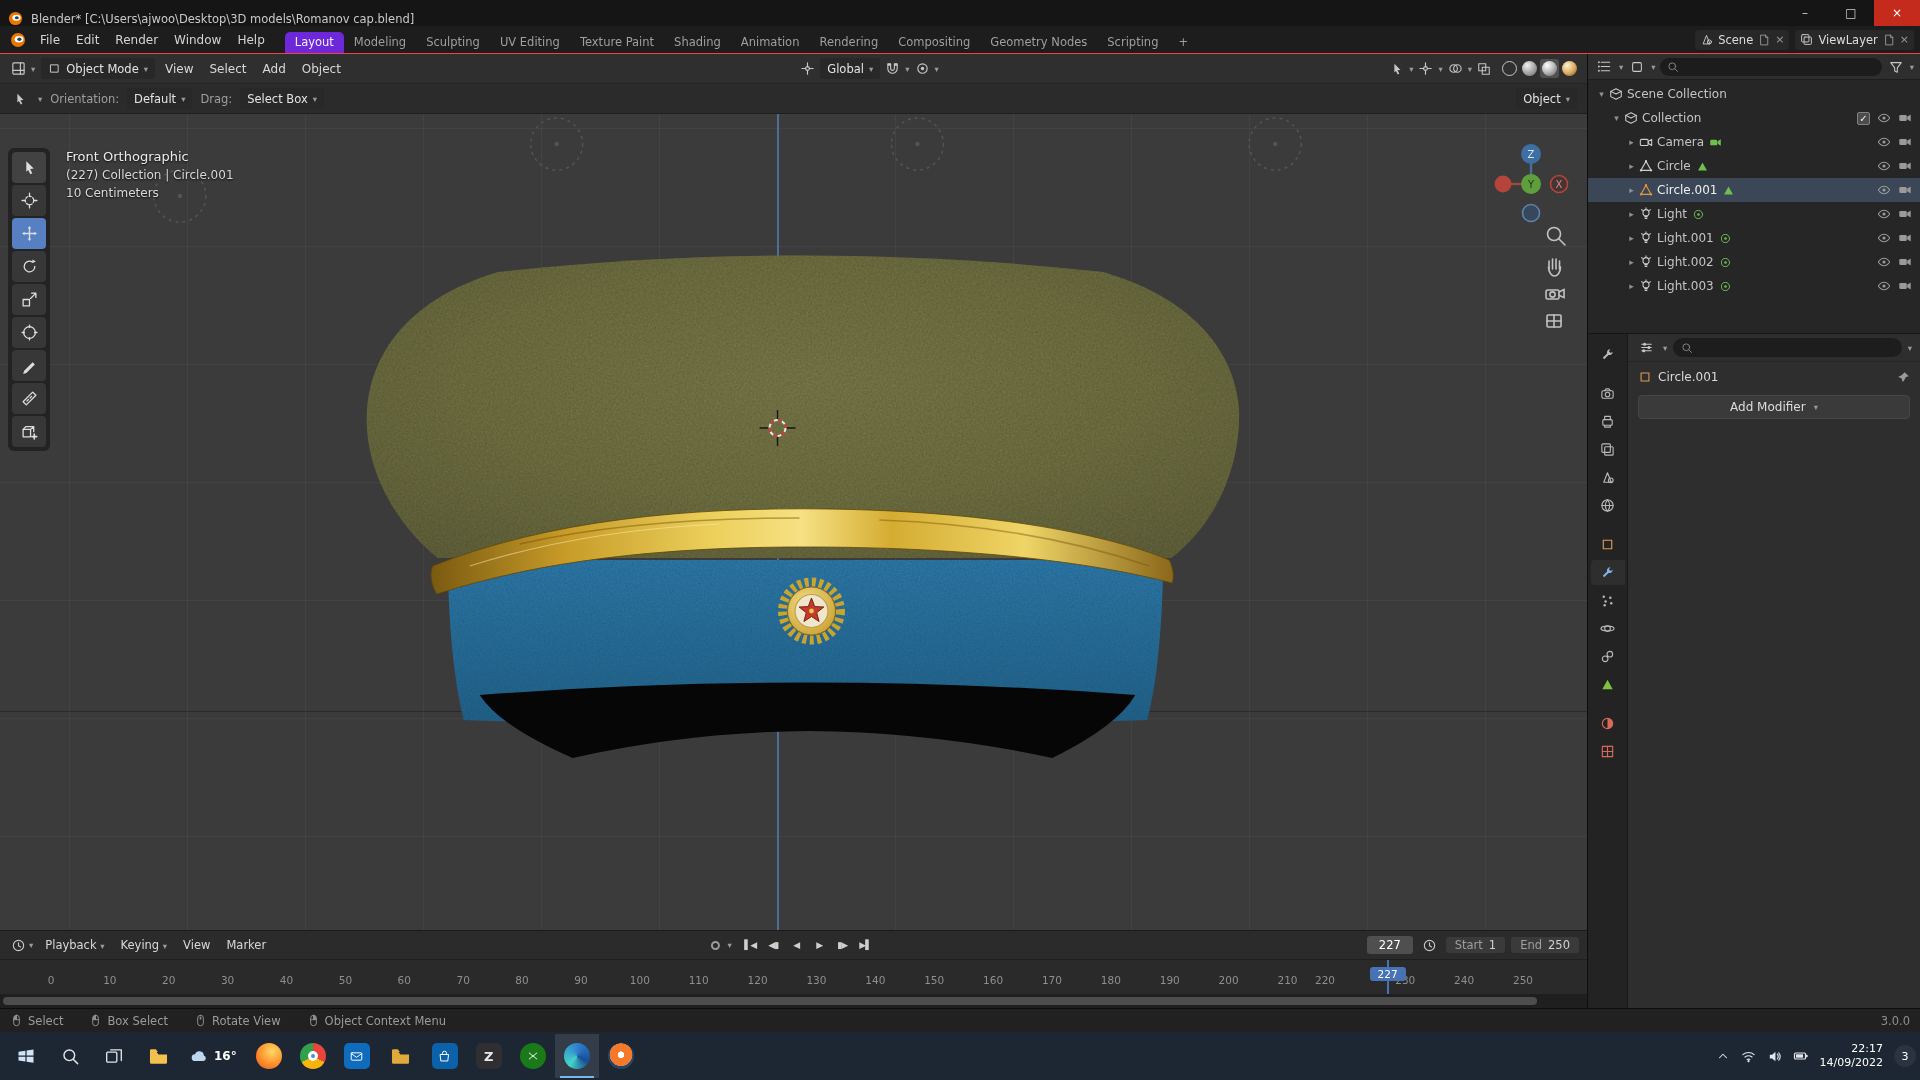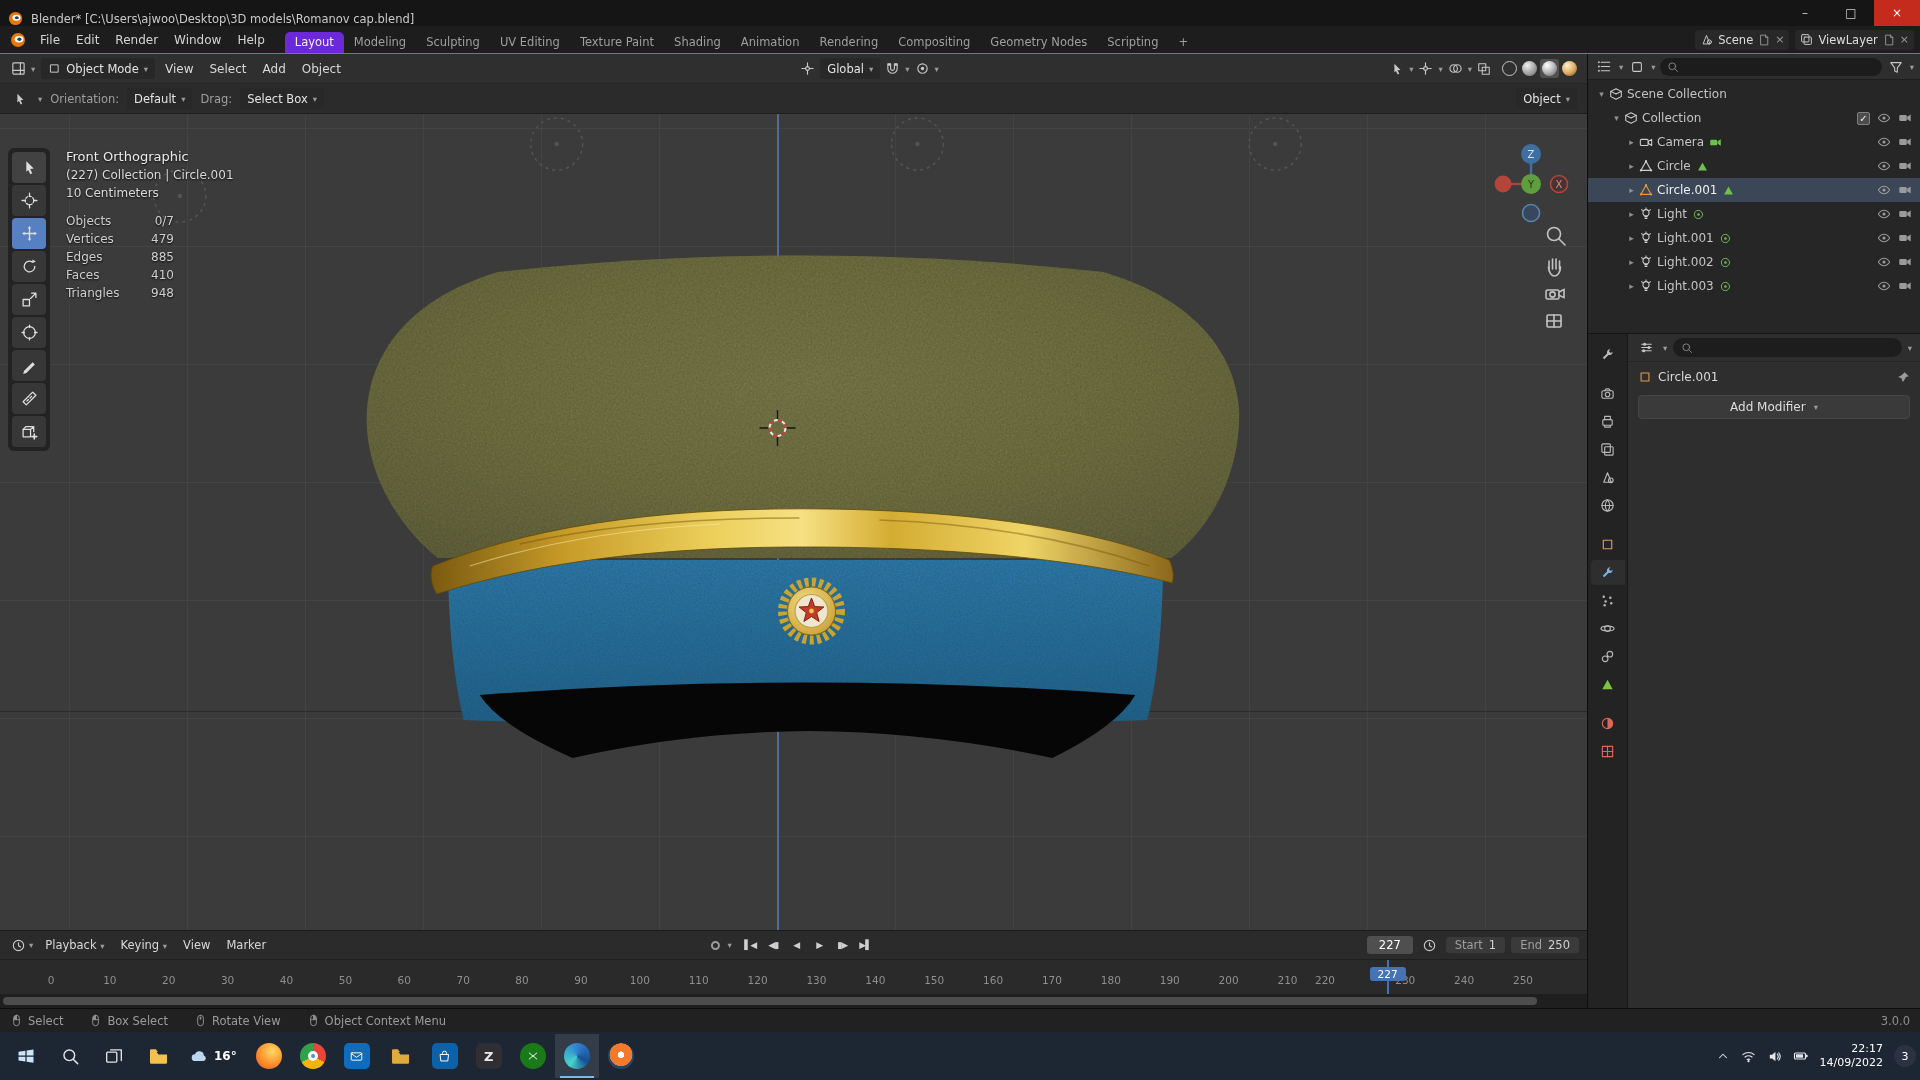--- a/index.html
+++ b/index.html
@@ -512,32 +512,20 @@
                 <path d="M2 6l2.5-2.5H12L9 6M12 3.5V8"></path>
                 <path d="M12.5 10.5v4.5M10.2 12.8h4.6" stroke-width="1.5"></path>
               </svg>
             </div>
           </div>
 
         <div class="vp-overlay">
           <div class="t1">Front Orthographic</div>
           <div>(227) Collection | Circle.001</div>
           <div>10 Centimeters</div>
-          <div class="stats" id="statGrid">
-              <span>Objects</span>
-              <span class="v">0/7</span>
-              <span>Vertices</span>
-              <span class="v">479</span>
-              <span>Edges</span>
-              <span class="v">885</span>
-              <span>Faces</span>
-              <span class="v">410</span>
-              <span>Triangles</span>
-              <span class="v">948</span>
-            </div>
         </div>
       </div>
 
       <div class="timeline">
         <div class="tl-h">
           <span class="iconbtn" id="tlIco">
               <svg viewBox="0 0 16 16" width="15" height="15" style="color:#c8c8c8" fill="none" stroke="currentColor" stroke-width="1.2" stroke-linecap="round" stroke-linejoin="round">
                 <circle cx="8" cy="8" r="5.5"></circle>
                 <path d="M8 5v3.2l2.2 1.3"></path>
               </svg>

